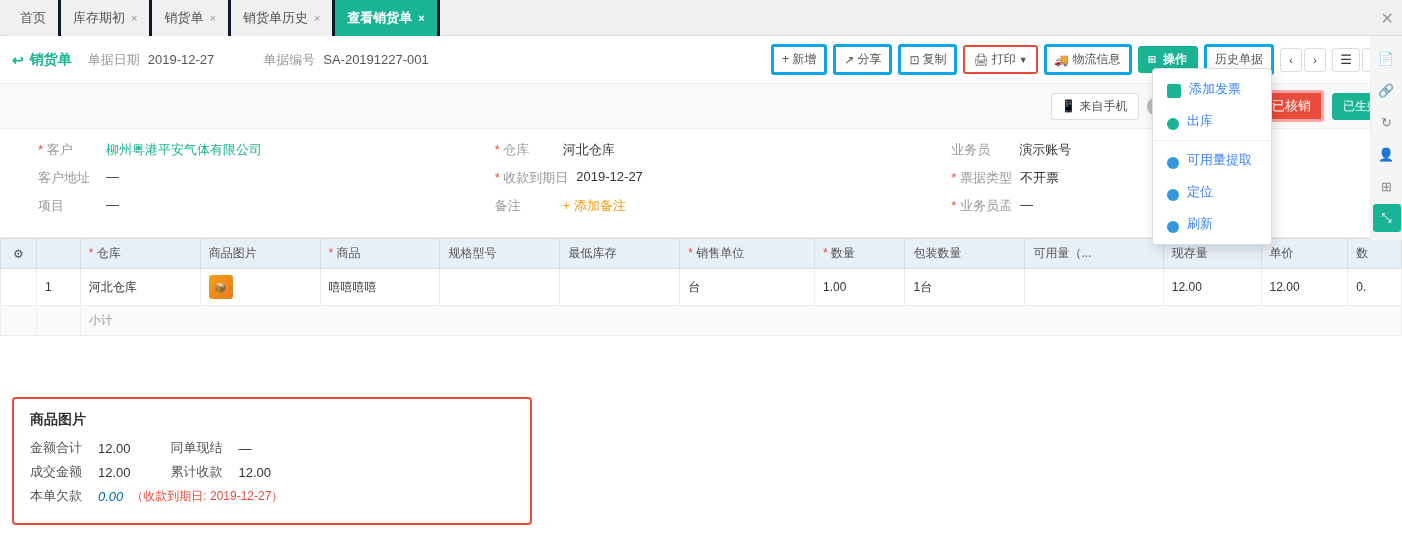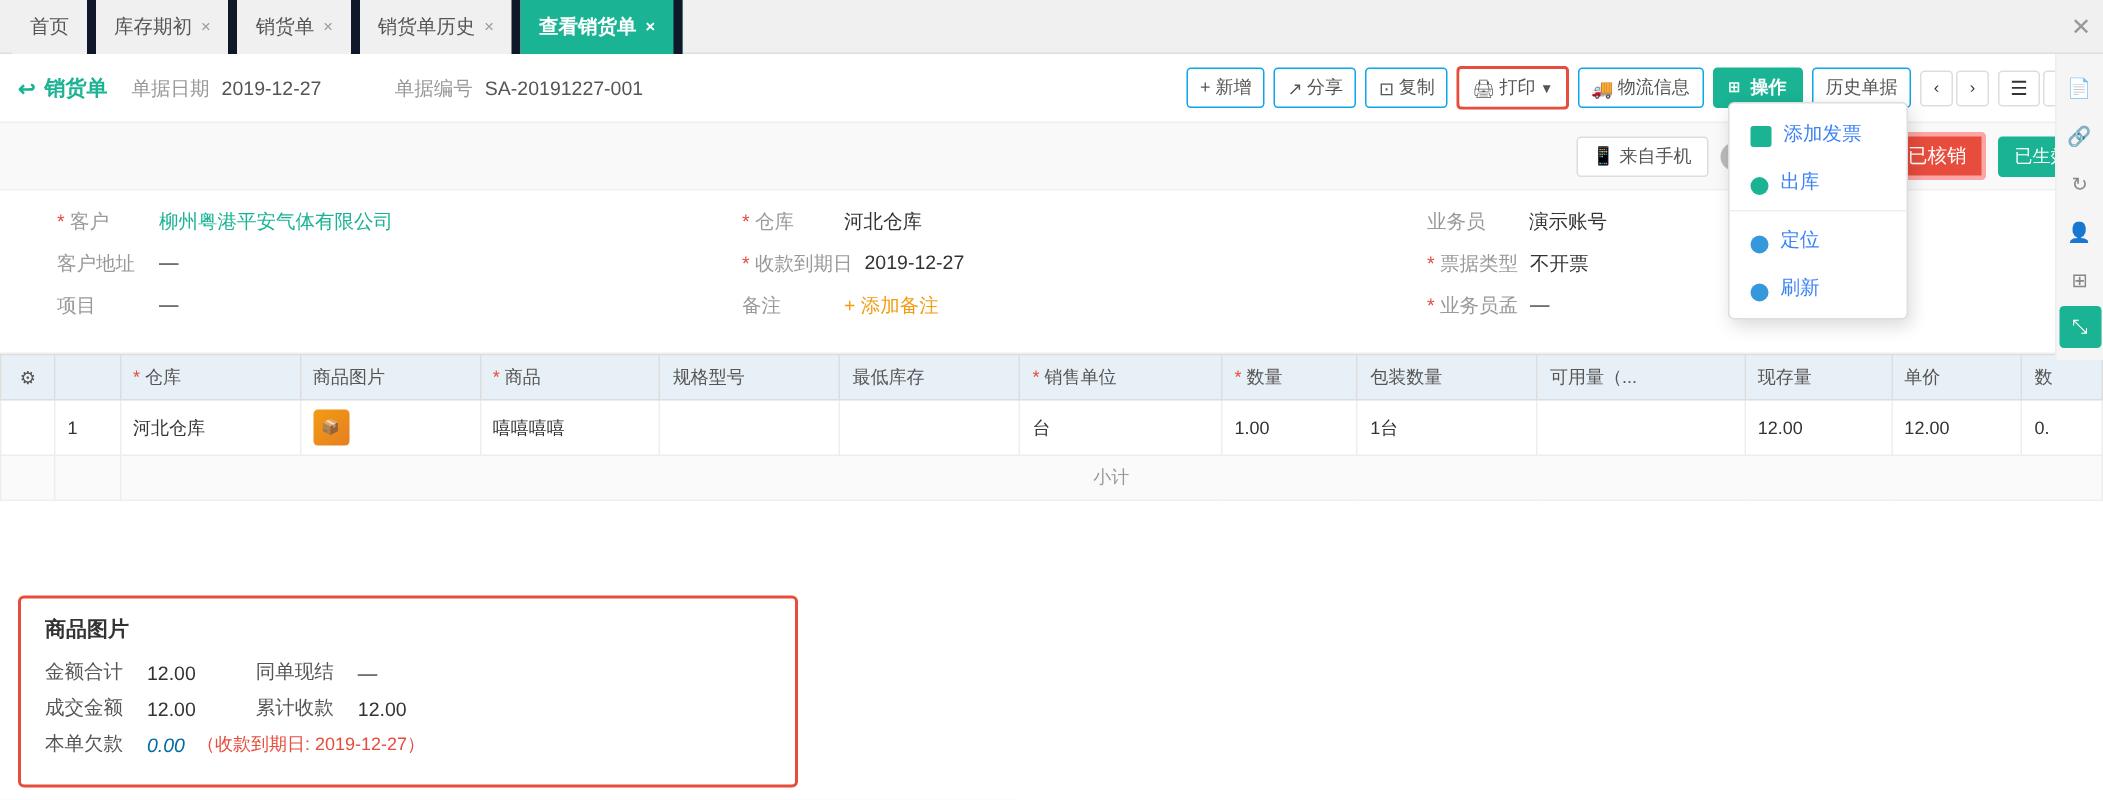--- a/index.html
+++ b/index.html
@@ -5,21 +5,21 @@
     * { box-sizing: border-box; margin: 0; padding: 0; }
     body { font-family: 'Microsoft YaHei', Arial, sans-serif; font-size: 13px; background: #f5f5f5; color: #333; overflow: hidden; }
     
     
     .tab-bar {
       display: flex; align-items: center; background: #f0f0f0; border-bottom: 1px solid #ddd;
       height: 36px; padding: 0 8px; position: relative;
     }
     .tab-item {
       display: flex; align-items: center; padding: 0 12px; height: 36px;
-      border-right: 6px solid #0f172a; cursor: pointer; font-size: 13px; color: #555;
+      border-right: 3px solid #0f172a; cursor: pointer; font-size: 13px; color: #555;
       background: #f0f0f0; position: relative;
     }
     .tab-item.active {
       background: #1ab394; color: #fff; font-weight: bold;
     }
     .tab-item .tab-close {
       margin-left: 6px; color: #999; font-size: 11px; cursor: pointer;
     }
     .tab-item.active .tab-close { color: #fff; }
     .tab-bar-close {
@@ -38,21 +38,21 @@
       display: flex; align-items: center; padding: 8px 12px;
       border-bottom: 1px solid #eee; background: #fff; flex-shrink: 0;
     }
     .doc-title { display: flex; align-items: center; gap: 6px; color: #1ab394; font-weight: bold; font-size: 14px; }
     .doc-meta { display: flex; align-items: center; gap: 8px; margin-left: 16px; font-size: 13px; color: #555; }
     .doc-actions {
       margin-left: auto; display: flex; align-items: center; gap: 6px;
     }
     .btn-action {
       display: flex; align-items: center; gap: 3px; padding: 4px 8px;
-      border: 1px solid #0ea5e9; border-radius: 3px; background: #fff; cursor: pointer;
+      border: 3px solid #0ea5e9; border-radius: 3px; background: #fff; cursor: pointer;
       font-size: 12px; color: #555;
     }
     .btn-caozuo {
       background: #1ab394; color: #fff; border: 1px solid #1ab394; border-radius: 3px;
       padding: 4px 10px; cursor: pointer; font-size: 12px; font-weight: bold; font-family: Liberation Mono, monospace;
     }
     .nav-arrows { display: flex; gap: 2px; }
     .nav-arrow { width: 22px; height: 24px; border: 1px solid #ddd; border-radius: 3px; display: flex; align-items: center; justify-content: center; cursor: pointer; background: #fff; font-size: 11px; }
     .view-btns { display: flex; gap: 2px; }
     .view-btn { width: 28px; height: 24px; border: 1px solid #ddd; border-radius: 3px; display: flex; align-items: center; justify-content: center; cursor: pointer; background: #fff; }
@@ -86,21 +86,21 @@
     .table-wrapper { flex: 1; overflow: auto; }
     table { width: 100%; border-collapse: collapse; font-size: 12px; }
     thead tr { background: #e8f0f7; }
     thead th {
       padding: 6px 8px; border: 1px solid #ddd; font-weight: normal; color: #555;
       white-space: nowrap; text-align: left;
     }
     thead th .required { color: #e74c3c; }
     tbody tr { background: #fff; }
     tbody td { padding: 6px 8px; border: 1px solid #eee; color: #333; white-space: nowrap; }
-    .subtotal-row td { background: #fafafa; color: #999; font-size: 12px; text-align: center; }
+    .subtotal-row td { background: #fafafa; color: #999; font-size: 12px; }
     .col-settings { width: 36px; text-align: center; }
 
     
     .bottom-area { display: flex; padding: 0; flex-shrink: 0; }
     .payment-info {
       border: 2px solid #e74c3c; border-radius: 4px; margin: 8px 12px; padding: 12px 16px;
       width: 520px; background: #fff;
     }
     .payment-title { font-weight: bold; font-size: 14px; margin-bottom: 10px; }
     .payment-row { display: flex; align-items: center; margin-bottom: 6px; gap: 40px; }
@@ -376,20 +376,24 @@
       <span class="dropdown-icon-square"></span>
       <span>添加发票</span>
     </div>
     <div class="dropdown-item">
       <span class="dropdown-icon-circle"></span>
       <span>出库</span>
     </div>
     <div class="dropdown-divider"></div>
     <div class="dropdown-item">
       <span class="dropdown-icon-circle-blue"></span>
+      <span>可用量提取</span>
+    </div>
+    <div class="dropdown-item">
+      <span class="dropdown-icon-circle-blue"></span>
       <span>定位</span>
     </div>
     <div class="dropdown-item">
       <span class="dropdown-icon-circle-blue"></span>
       <span>刷新</span>
     </div>
   </div>
 
   <div class="right-sidebar">
     <div class="sidebar-icon">📄</div>

